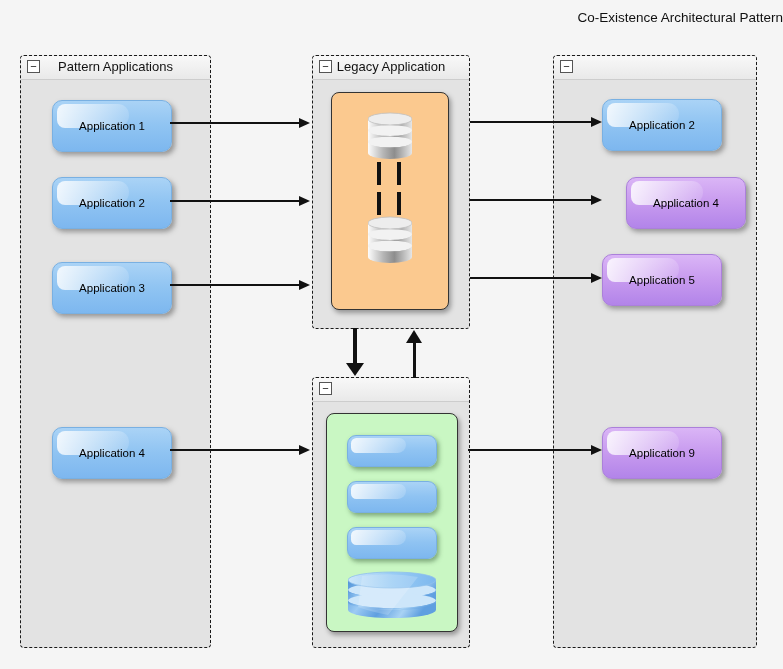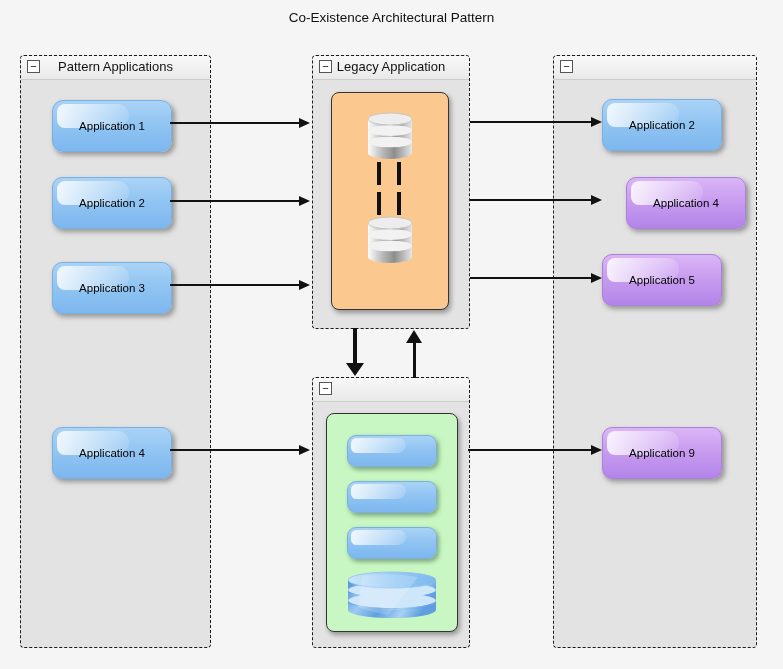--- a/index.html
+++ b/index.html
@@ -1,17 +1,17 @@
 <!DOCTYPE html>
 <html><head>
 <meta charset="utf-8">
 <style>
   html,body{margin:0;padding:0;background:#f5f5f5;font-family:"Liberation Sans",sans-serif;}
   #canvas{position:relative;width:783px;height:669px;background:#f5f5f5;overflow:hidden;}
-  .title{position:absolute;left:0;top:10px;width:783px;text-align:center;font-size:13.5px;color:#111;}
+  .title{position:absolute;left:0;top:10px;width:783px;text-align:right;font-size:13.5px;color:#111;}
 
   
   .group{position:absolute;background:#e3e3e3;border:1.3px dashed #1a1a1a;border-radius:4px;box-sizing:border-box;}
   .group-header{position:absolute;left:0;top:0;right:0;height:23px;
     background:linear-gradient(#f8f8f8,#e9e9e9);border-bottom:1px solid #cdcdcd;
     border-radius:3px 3px 0 0;}
   .group-label{position:absolute;left:0;right:0;top:3px;text-align:center;font-size:13px;color:#111;white-space:nowrap;}
   .collapse-btn{position:absolute;left:6px;top:4px;width:13px;height:13px;background:#fff;
     border:1px solid #555;box-sizing:border-box;font-size:11px;line-height:10px;text-align:center;color:#111;cursor:pointer;}
 
@@ -72,21 +72,21 @@
       <div class="collapse-btn">−</div>
     </div>
   </div>
 
   <div class="group" style="left:553px;top:55px;width:204px;height:593px;">
     <div class="group-header">
       <div class="collapse-btn">−</div>
     </div>
   </div>
 
-  <div class="app blue" style="left:52px;top:100px;border-radius:11px;">
+  <div class="app blue" style="left:52px;top:100px;">
     <span>Application 1</span>
     </div>
   <div class="app blue" style="left:52px;top:177px;">
     <span>Application 2</span>
     </div>
   <div class="app blue" style="left:52px;top:262px;">
     <span>Application 3</span>
     </div>
   <div class="app blue" style="left:52px;top:427px;">
     <span>Application 4</span>

